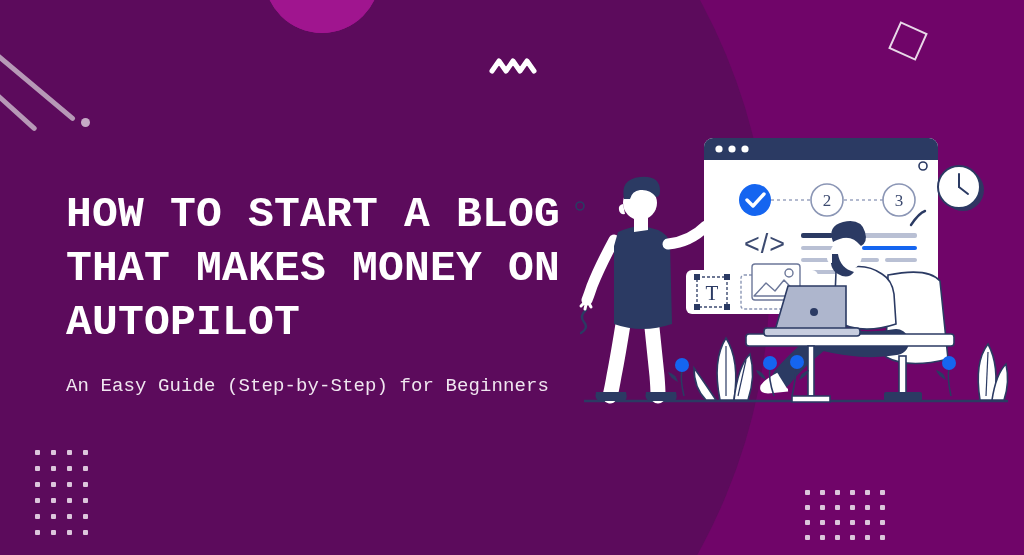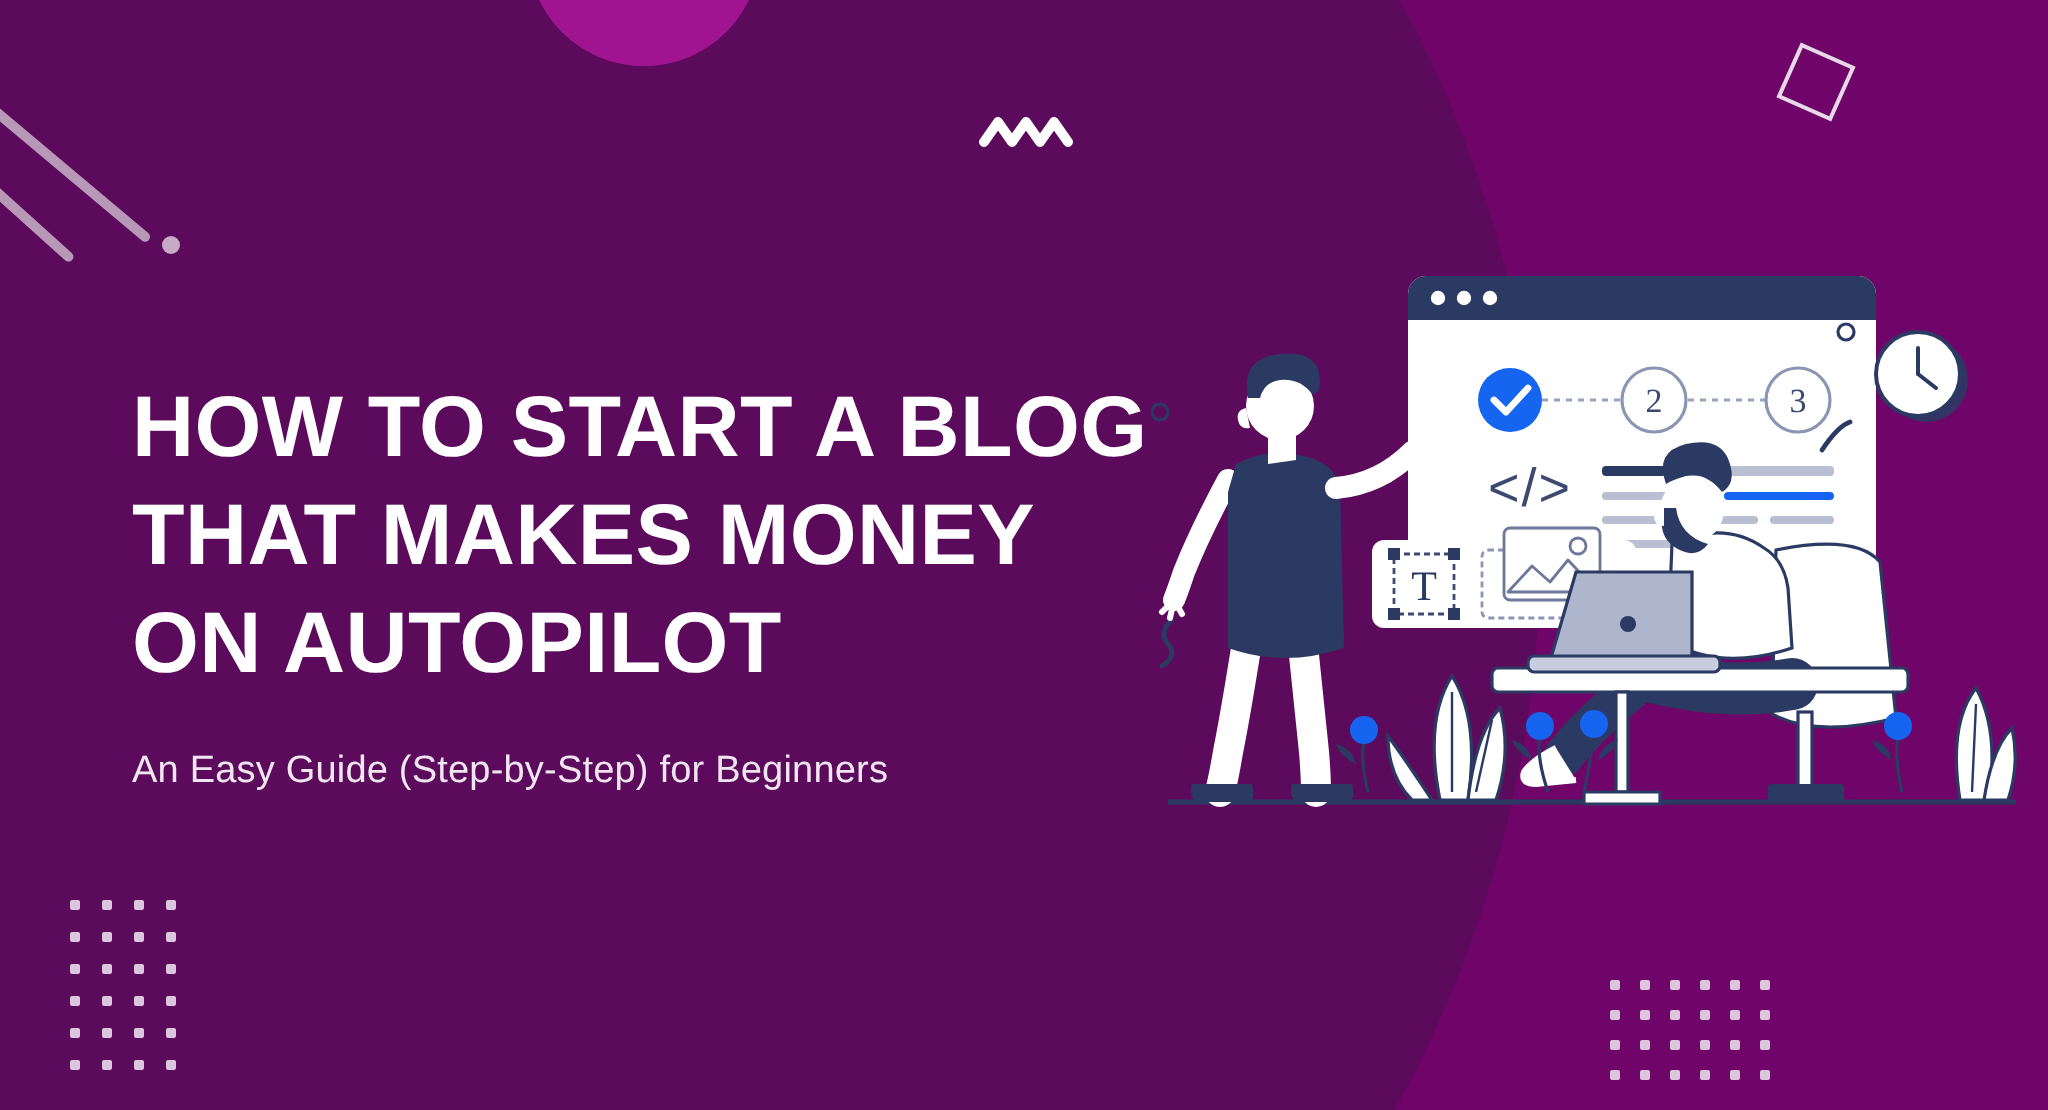--- a/index.html
+++ b/index.html
@@ -83,20 +83,21 @@
     top: 490px;
     grid-template-columns: repeat(6, 15px);
     grid-auto-rows: 15px;
   }
   
   .text-block {
     position: absolute;
     left: 66px;
     top: 188px;
     width: 520px;
+    font-family: Liberation Mono, monospace;
   }
   .headline {
     margin: 0;
     color: #ffffff;
     font-size: 43px;
     line-height: 1.25;
     font-weight: bold;
     letter-spacing: 0.2px;
     text-transform: uppercase;
   }

